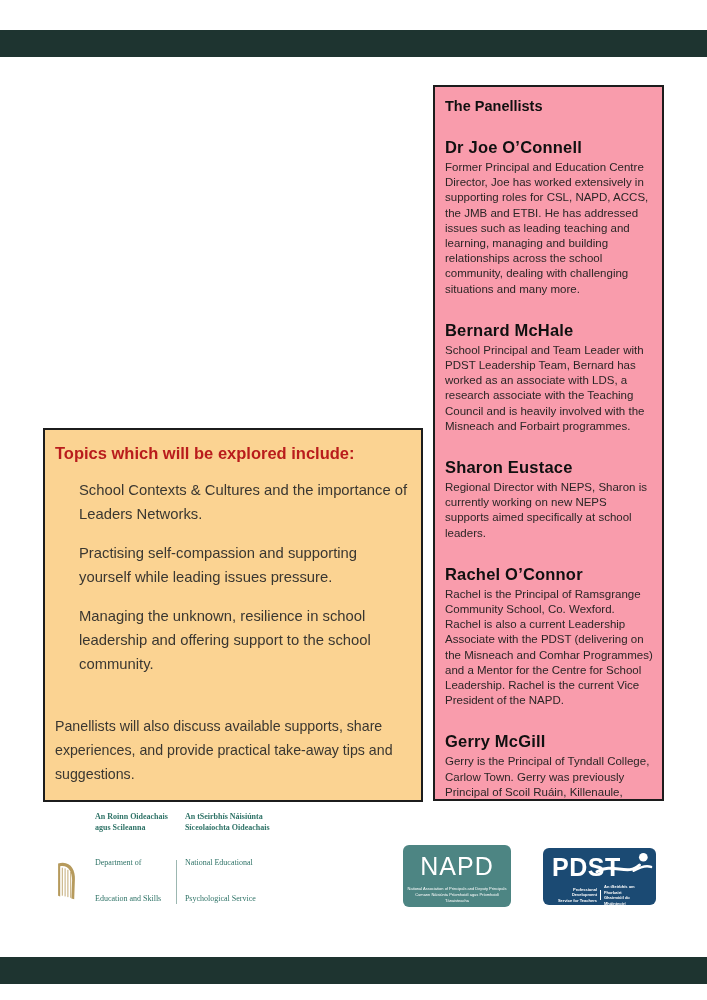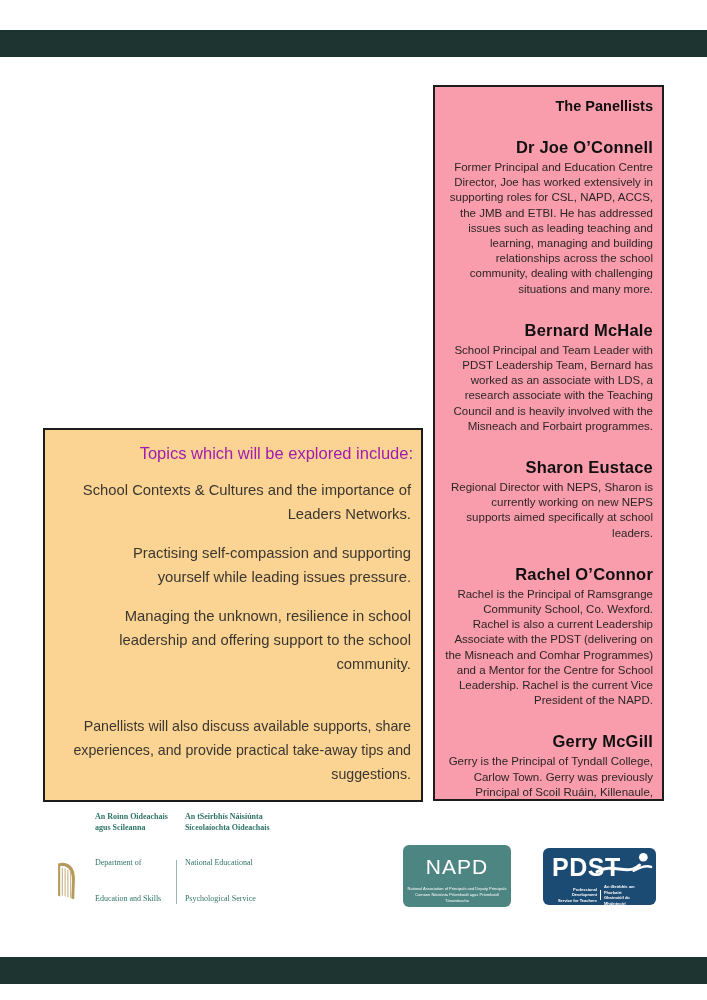--- a/index.html
+++ b/index.html
@@ -8,40 +8,40 @@
     position:relative; width:707px; height:1000px; margin:0 auto;
     background:#ffffff; overflow:hidden;
     font-family:"Liberation Sans", sans-serif;
   }
   
   .edge-bar { position:absolute; left:0; width:707px; height:27px; background:var(--bar-color,#1E3430); }
   .edge-bar.top { top:30px; }
   .edge-bar.bottom { top:957px; }
 
   
-  .box { position:absolute; border:2px solid #1c1c1c;text-align:right; }
+  .box { position:absolute; border:2px solid #1c1c1c; }
 
   
   .title-box {
     left:43px; top:86px; width:380px; height:322px;
     background:var(--teal,#2F7065); color:#ffffff; text-align:center;
     padding:16px 13px 0 13px;
   }
   .main-title { font-size:26px; font-weight:bold; line-height:44px; letter-spacing:.3px; }
   .subtitle { margin-top:12px; font-size:19px; line-height:27px; }
   .subtitle .bold-line { font-weight:bold; display:block; }
   .event-datetime { margin-top:27px; font-size:21px; letter-spacing:.2px; }
 
   
   .topics-box {
     left:43px; top:428px; width:380px; height:374px;
     background:var(--orange,#FBD392); color:#3a3731;
     padding:14px 8px 10px 10px;
   }
-  .topics-heading { font-size:16.5px; font-weight:normal; color:#a21caf; white-space:nowrap; }
+  .topics-heading { font-size:16.5px; font-weight:bold; color:#b91c1c; white-space:nowrap; }
   .topic-item { font-size:14.8px; line-height:24px; margin:15px 2px 0 24px; }
   .topics-note { font-size:14.2px; line-height:24px; margin-top:38px; margin-right:2px; }
 
   
   .panellists-box {
     left:433px; top:85px; width:231px; height:716px;
     background:var(--pink,#F99CAC); color:#2b2626;
     padding:11px 9px 8px 10px; overflow:hidden;
   }
   .panellists-heading { font-size:14.5px; font-weight:bold; color:#101010; }
@@ -63,21 +63,21 @@
   .esci-letters { font-family:"Liberation Serif", serif; font-weight:bold; font-size:20px; letter-spacing:7px; color:var(--esci-ink,#1C4B55); }
   .esci-seal { width:22px; height:22px; border:2px solid var(--gov-teal,#2F7367); border-radius:50%;
                display:flex; align-items:center; justify-content:center; margin:0 5px 0 2px; }
   .esci-seal-inner { width:12px; height:12px; border:1px solid var(--gov-teal,#2F7367); border-radius:50%; }
   .esci-text { font-size:4px; line-height:6px; color:var(--gov-teal,#2F7367); }
   .esci-text .rule { height:1px; background:var(--gov-teal,#2F7367); margin:1px 0; }
 
   .napd-logo { position:absolute; left:403px; top:5px; width:108px; height:62px;
                background:var(--napd-bg,#4D8583); border-radius:6px; color:#fff;
                text-align:center; padding-top:5px; }
-  .napd-letters { font-size:21px; line-height:33px; letter-spacing:1px; font-weight:400; }
+  .napd-letters { font-size:25px; line-height:33px; letter-spacing:1px; font-weight:400; }
   .napd-sub { font-size:4px; line-height:6px; margin-top:3px; }
 
   .pdst-logo { position:absolute; left:543px; top:8px; width:113px; height:57px;
                background:var(--pdst-bg,#1B4A73); border-radius:6px; color:#fff;
                padding:6px 7px 0 9px; }
   .pdst-top { position:relative; height:28px; }
   .pdst-letters { font-size:25px; font-weight:bold; line-height:26px; letter-spacing:.5px; }
   .pdst-swimmer { position:absolute; right:-4px; top:-4px; width:58px; height:30px; }
   .pdst-sub { display:flex; align-items:center; margin-top:2px; }
   .pdst-sub-col { font-size:4px; line-height:5.5px; font-weight:bold; flex:1; }

